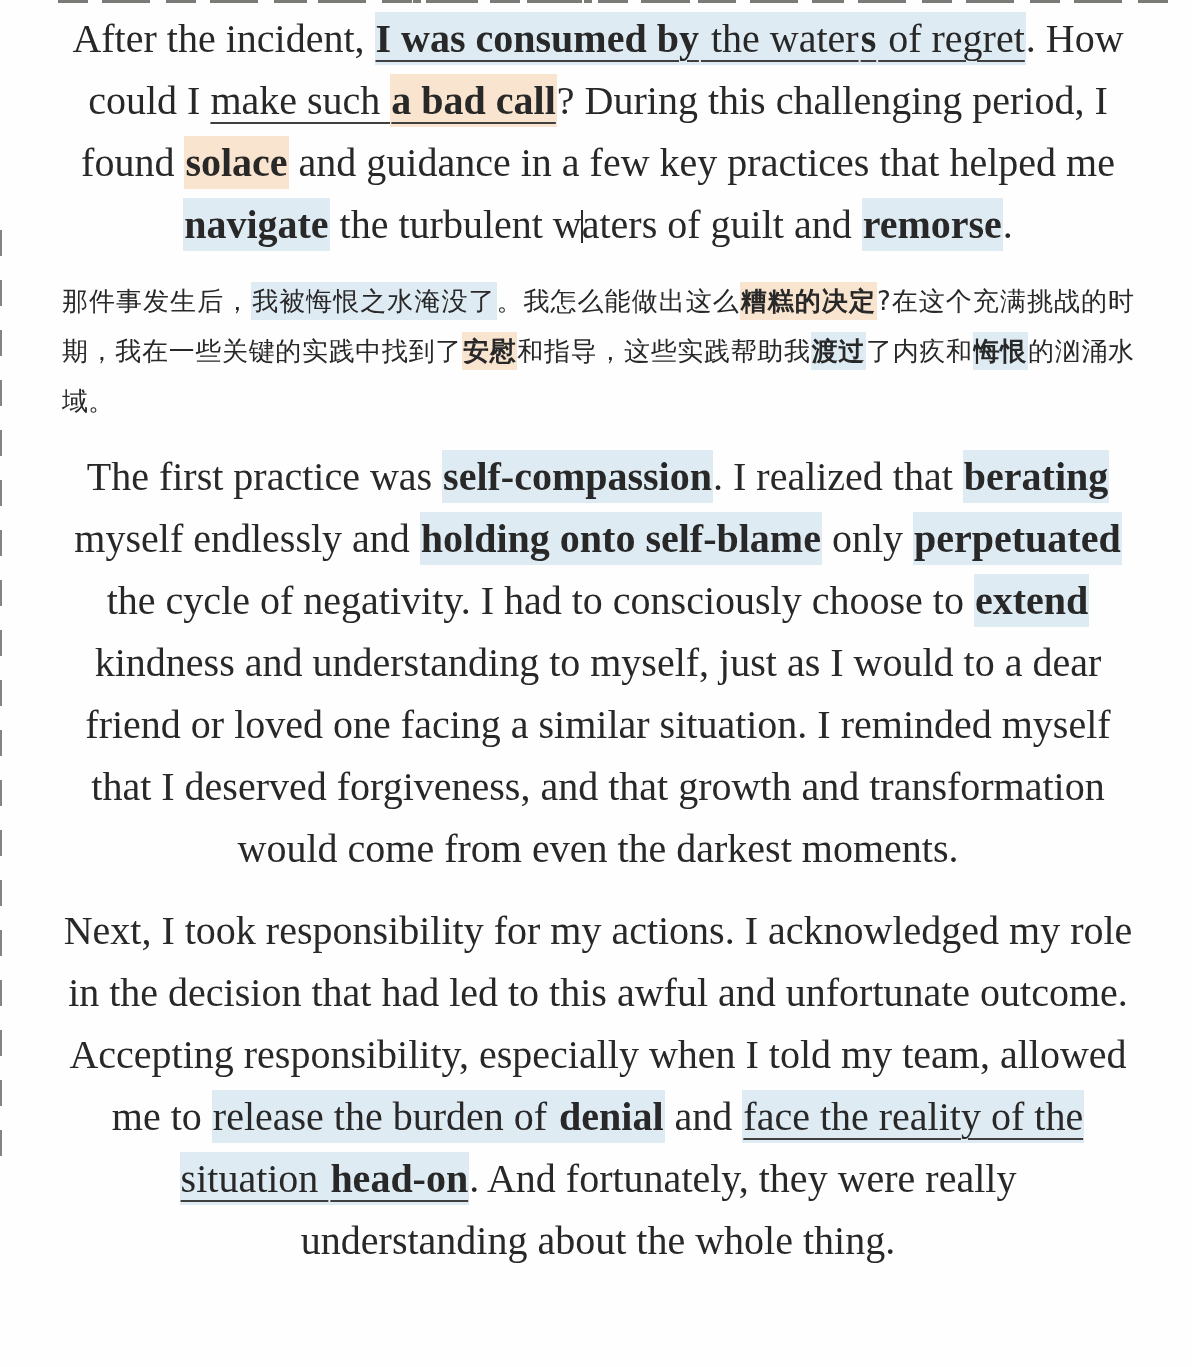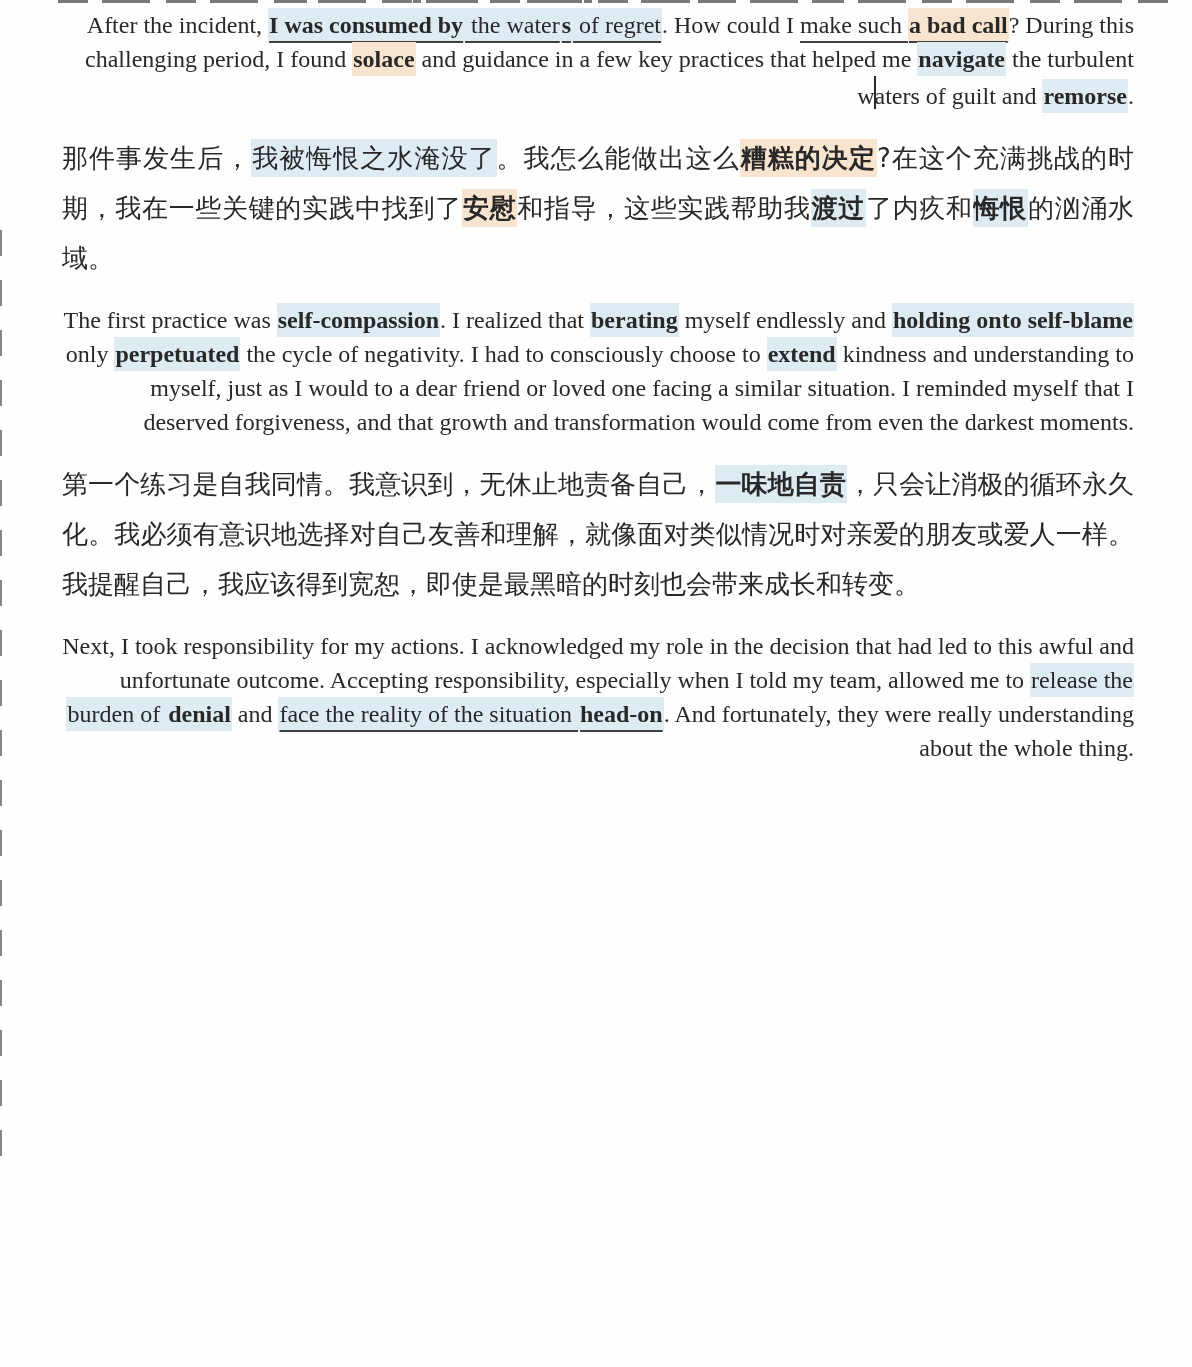--- a/index.html
+++ b/index.html
@@ -24,21 +24,21 @@
     background:repeating-linear-gradient(180deg,#45423e 0 26px,transparent 26px 50px);
     opacity:.65;
   }
   .content{
     position:absolute; left:62px; top:8px; width:1072px;
   }
   p.para{margin:0 0 20px 0; color:#282828;}
   p.para:last-child{margin-bottom:0;}
   p.en{
     font-family:"Liberation Serif","DejaVu Serif",serif;
-    font-size:24px; line-height:34px; text-align:right;
+    font-size:40px; line-height:62px; text-align:center;
   }
   p.zh{
     font-family:"DejaVu Sans","Liberation Sans",sans-serif;
     font-size:26px; line-height:50px; text-align:justify;
   }
   .b{font-weight:700;}
   .hl-blue{
     background:#deebf3; padding:4px 1px;
     box-decoration-break:clone; -webkit-box-decoration-break:clone;
   }
@@ -60,16 +60,15 @@
 </head>
 <body>
 
 <div class="page">
   <div class="top-clip"></div>
   <div class="left-marks"></div>
   <main class="content" id="content">
       <p class="para en"><span>After the incident, </span><span class="b hl-blue u">I was consumed by</span><span class="hl-blue u"> the water</span><span class="b hl-blue u">s</span><span class="hl-blue u"> of regret</span><span>. How could I </span><span class="u">make such </span><span class="b hl-orange u">a bad call</span><span>? During this challenging period, I found </span><span class="b hl-orange">solace</span><span> and guidance in a few key practices that helped me </span><span class="b hl-blue">navigate</span><span> the turbulent w</span><span class="caret"></span><span>aters of guilt and </span><span class="b hl-blue">remorse</span><span>.</span></p>
       <p class="para zh"><span>那件事发生后，</span><span class="hl-blue">我被悔恨之水淹没了</span><span>。我怎么能做出这么</span><span class="b hl-orange">糟糕的决定</span><span>?在这个充满挑战的时期，我在一些关键的实践中找到了</span><span class="b hl-orange">安慰</span><span>和指导，这些实践帮助我</span><span class="b hl-blue">渡过</span><span>了内疚和</span><span class="b hl-blue">悔恨</span><span>的汹涌水域。</span></p>
       <p class="para en"><span>The first practice was </span><span class="b hl-blue">self-compassion</span><span>. I realized that </span><span class="b hl-blue">berating</span><span> myself endlessly and </span><span class="b hl-blue">holding onto self-blame</span><span> only </span><span class="b hl-blue">perpetuated</span><span> the cycle of negativity. I had to consciously choose to </span><span class="b hl-blue">extend</span><span> kindness and understanding to myself, just as I would to a dear friend or loved one facing a similar situation. I reminded myself that I deserved forgiveness, and that growth and transformation would come from even the darkest moments.</span></p>
-      <p class="para zh"><span>第一个练习是自我同情。我意识到，无休止地责备自己，</span><span class="b hl-blue">一味地自责</span><span>，只会让消极的循环永久化。我必须有意识地选择对自己友善和理解，就像面对类似情况时对亲爱的朋友或爱人一样。我提醒自己，我应该得到宽恕，即使是最黑暗的时刻也会带来成长和转变。</span></p>
       <p class="para en"><span>Next, I took responsibility for my actions. I acknowledged my role in the decision that had led to this awful and unfortunate outcome. Accepting responsibility, especially when I told my team, allowed me to </span><span class="hl-blue">release the burden of </span><span class="b hl-blue">denial</span><span> and </span><span class="hl-blue u">face the reality of the situation </span><span class="b hl-blue u">head-on</span><span>. And fortunately, they were really understanding about the whole thing.</span></p>
     </main>
 </div>
 
 </body></html>

